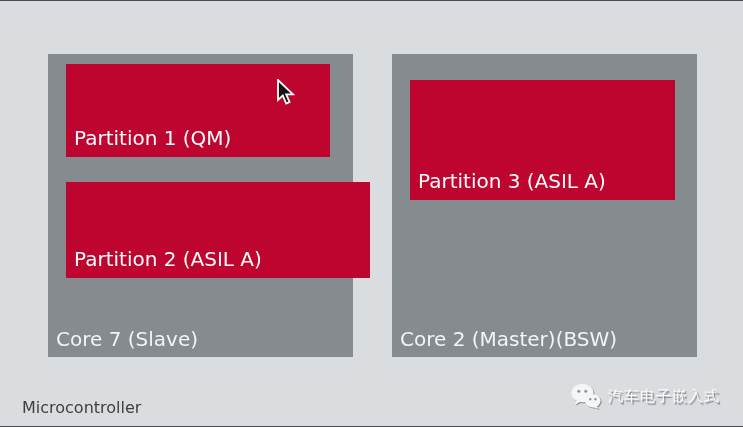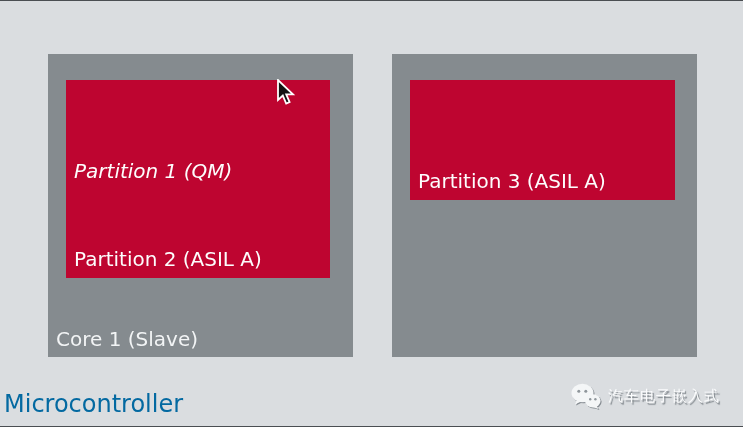--- a/index.html
+++ b/index.html
@@ -35,45 +35,45 @@
   .core.core1 { left: 48px; }
   .core.core2 { left: 392px; }
 
   .partition {
     position: absolute;
     background: #be0530;
     display: flex;
     align-items: flex-end;
     padding: 0 0 9px 8px;
   }
-  .core1 .p1 { left: 18px; top: 26px; width: 264px; height: 110px; font-style: italic; }
-  .core1 .p2 { left: 18px; top: 128px; width: 264px; height: 96px; }
+  .core1 .p1 { left: 18px; top: 10px; width: 264px; height: 93px; }
+  .core1 .p2 { left: 18px; top: 128px; width: 304px; height: 96px; }
   .core2 .p3 { left: 18px; top: 26px; width: 265px; height: 120px; }
 
   .partition-label {
     color: #fdfdfd;
     font-size: 20px;
     line-height: 1;
     white-space: nowrap;
   }
   .core-label {
     position: absolute;
     left: 8px;
     bottom: 8px;
     color: #f2f4f5;
     font-size: 20px;
     line-height: 1;
     white-space: nowrap;
   }
   .diagram-title {
     position: absolute;
-    left: 4px;
+    left: 22px;
     bottom: 11px;
-    color: #0369a1;
-    font-size: 24px;
+    color: #404040;
+    font-size: 16px;
     line-height: 1;
   }
 
   .cursor {
     position: absolute;
     left: 276px;
     top: 79px;
     width: 20px;
     height: 28px;
     pointer-events: none;
@@ -109,27 +109,28 @@
   <div class="rule top"></div>
   <div class="rule bottom"></div>
 
   <div class="core core1">
     <div class="partition p1">
       <span class="partition-label">Partition 1 (QM)</span>
     </div>
     <div class="partition p2">
       <span class="partition-label">Partition 2 (ASIL A)</span>
     </div>
-    <span class="core-label">Core 1 (Slave)</span>
+    <span class="core-label">Core 7 (Slave)</span>
   </div>
 
   <div class="core core2">
     <div class="partition p3">
       <span class="partition-label">Partition 3 (ASIL A)</span>
     </div>
+    <span class="core-label">Core 2 (Master)(BSW)</span>
   </div>
 
   <span class="diagram-title">Microcontroller</span>
 
   <svg class="cursor" viewBox="0 0 20 28" xmlns="http://www.w3.org/2000/svg">
     <path d="M2,1 L2,21 L6.8,16.6 L10.2,24.6 L13.6,23.1 L10.2,15.3 L17,15.3 Z" fill="#141414" stroke="#ffffff" stroke-width="1.8" stroke-linejoin="miter"></path>
   </svg>
 
   <div class="watermark">
     <svg class="watermark-icon" viewBox="0 0 30 27" xmlns="http://www.w3.org/2000/svg">

